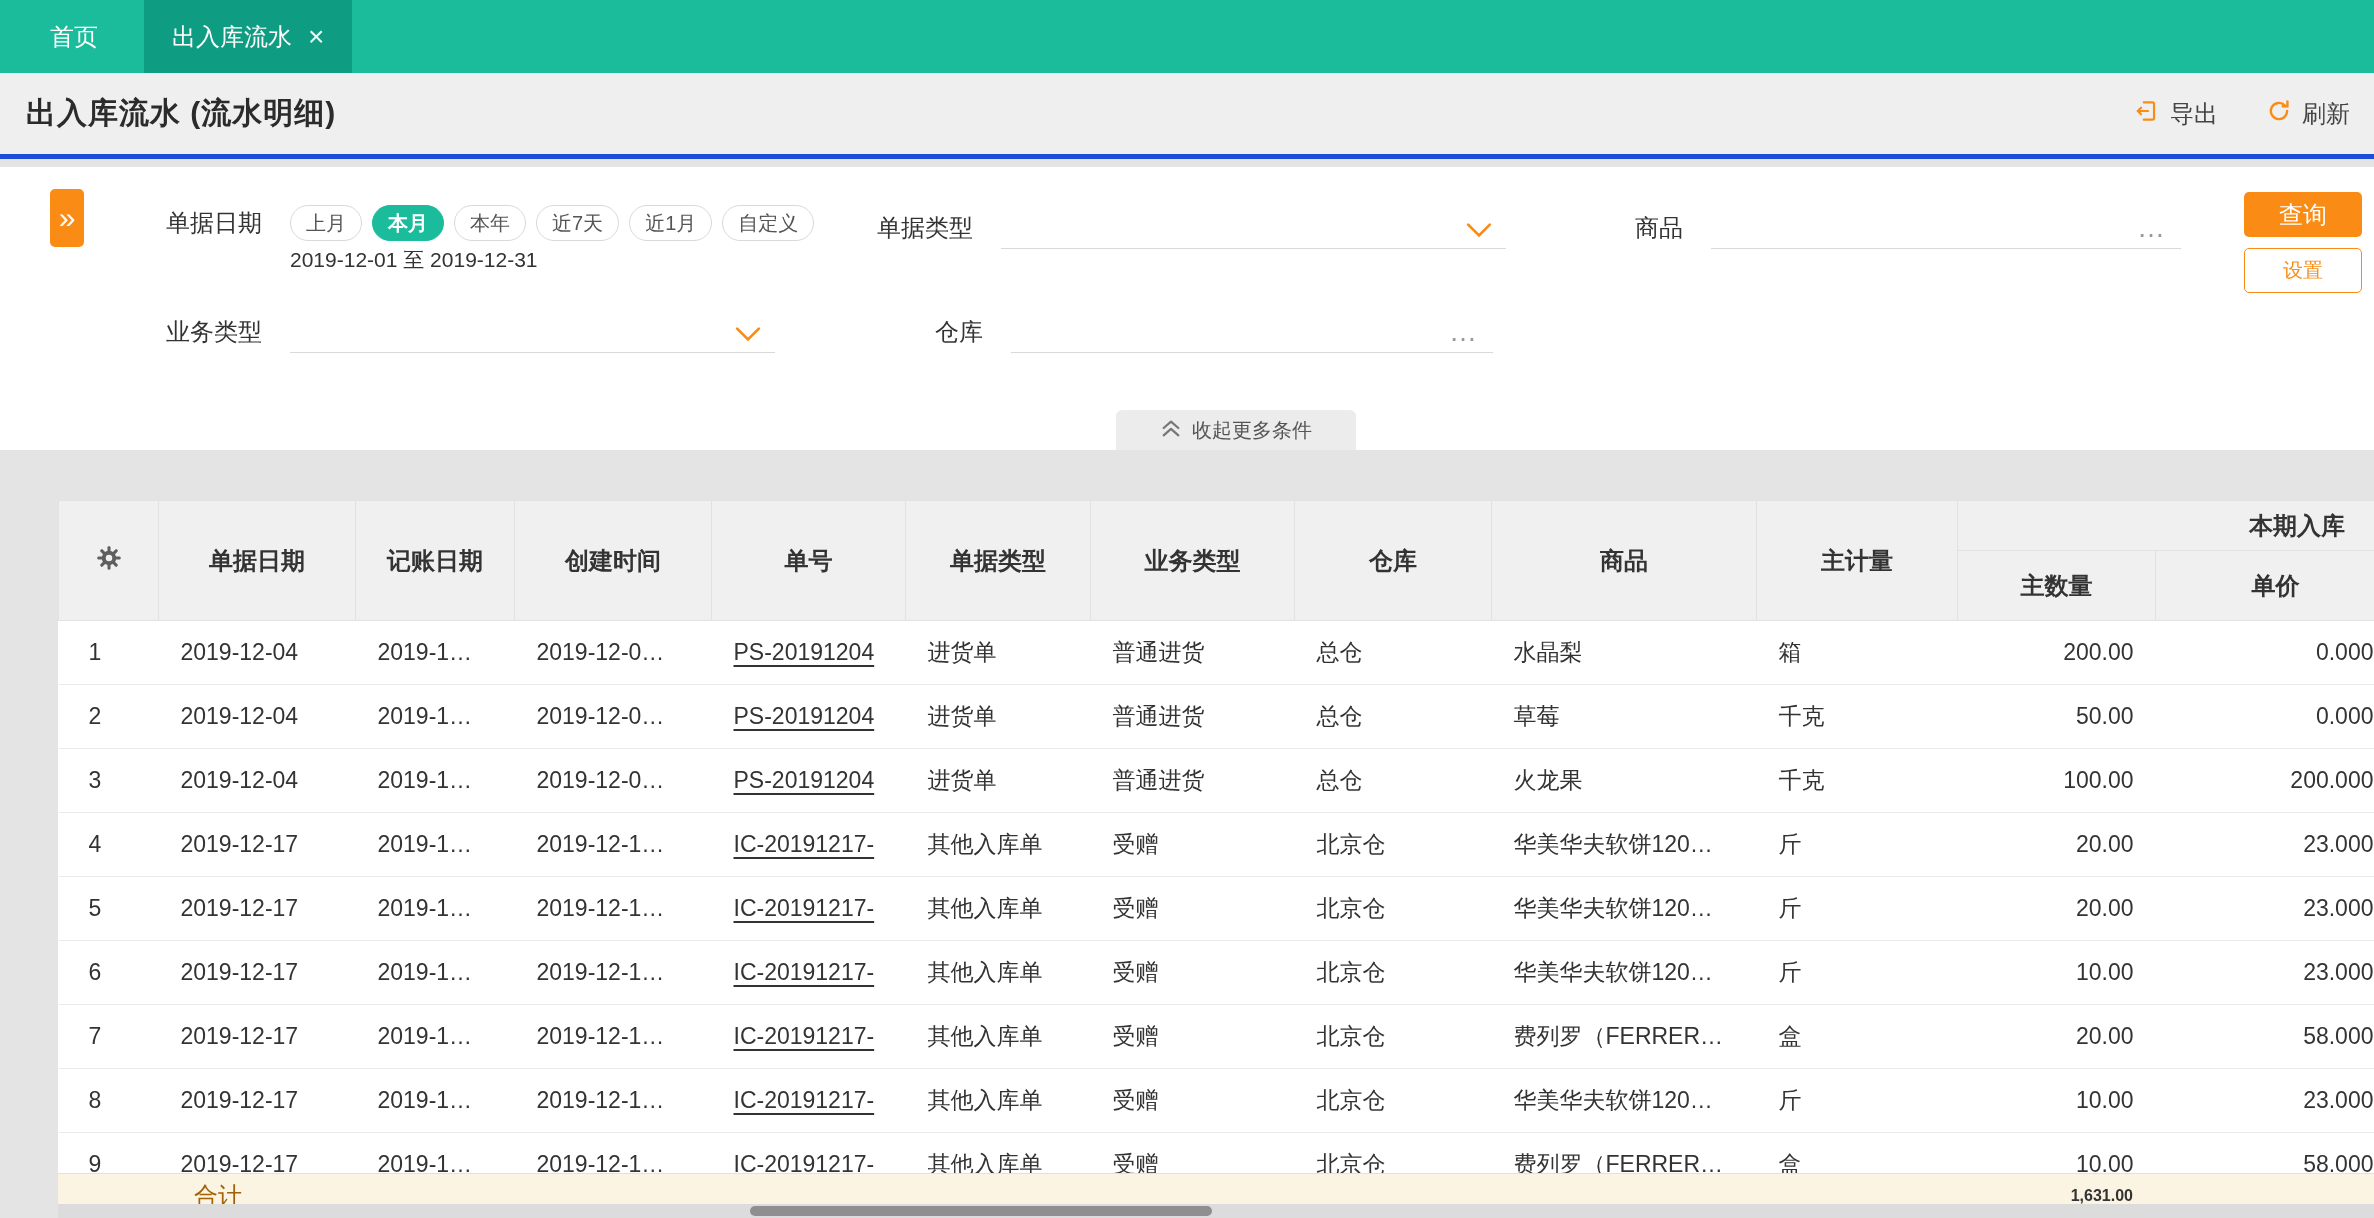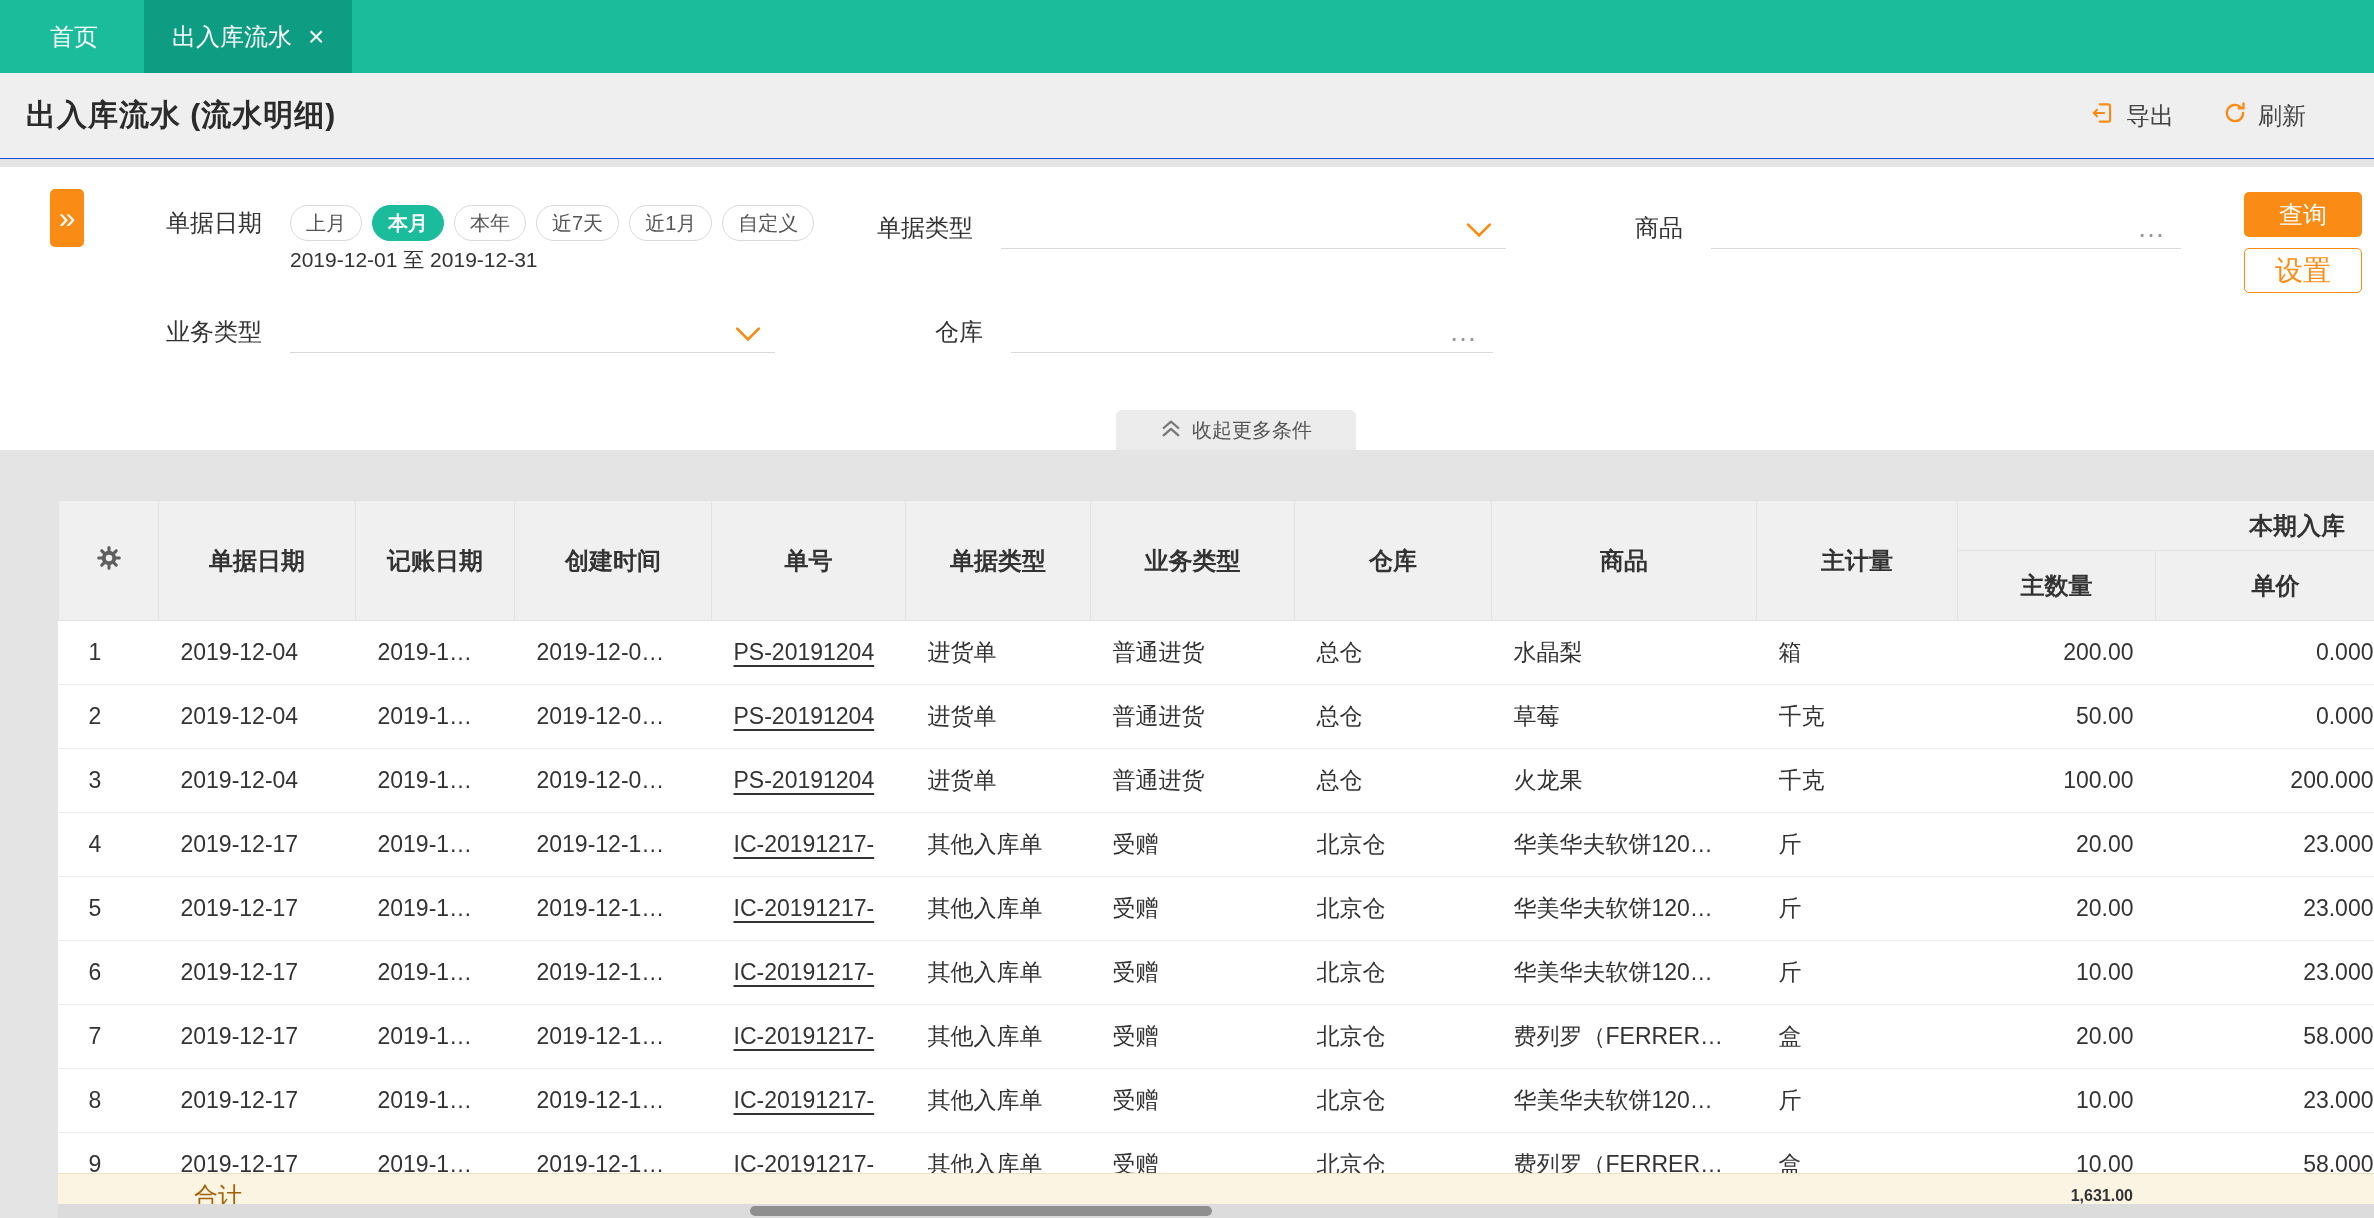--- a/index.html
+++ b/index.html
@@ -17,23 +17,23 @@
   }
   .tab {
     display: flex; align-items: center; padding: 0 26px;
     color: #fff; font-size: 24px; cursor: pointer; white-space: nowrap;
   }
   .tab.active { background: #0e9d82; margin-left: 20px; padding: 0 28px; }
   .tab .close { margin-left: 16px; font-size: 28px; line-height: 1; opacity: .95; }
 
   
   .titlebar {
-    height: 86px; background: #efefef; border-bottom: 1px solid #1d4ed8;
+    height: 86px; background: #efefef; border-bottom: 5px solid #1d4ed8;
     display: flex; align-items: center; justify-content: space-between;
-    padding: 0 68px 0 26px;
+    padding: 0 24px 0 26px;
   }
   .titlebar h1 { font-size: 30px; font-weight: bold; letter-spacing: 1px; color: #2b2b2b; }
   .title-actions { display: flex; gap: 48px; }
   .action-btn {
     display: flex; align-items: center; gap: 10px;
     background: none; border: none; font-size: 24px; color: #444;
     font-family: inherit; cursor: pointer;
   }
 
   
@@ -66,21 +66,21 @@
   .range-line { margin-left: 124px; margin-top: 5px; font-size: 21px; color: #333; }
 
   .query-btn {
     position: absolute; right: 12px; top: 25px; width: 118px; height: 45px;
     background: #fa8c16; color: #fff; border: none; border-radius: 5px;
     font-size: 24px; cursor: pointer; font-family: inherit;
   }
   .settings-btn {
     position: absolute; right: 12px; top: 81px; width: 118px; height: 45px;
     background: #fff; color: #fa8c16; border: 1px solid #fa8c16; border-radius: 5px;
-    font-size: 28px; cursor: pointer; font-family: inherit;
+    font-size: 20px; cursor: pointer; font-family: inherit;
   }
   .collapse-tab {
     position: absolute; left: 1116px; bottom: 0; width: 240px; height: 40px;
     background: #ececec; border-radius: 6px 6px 0 0;
     display: flex; align-items: center; justify-content: center; gap: 10px;
     font-size: 20px; color: #555; cursor: pointer;
   }
 
   
   .table-wrap {

